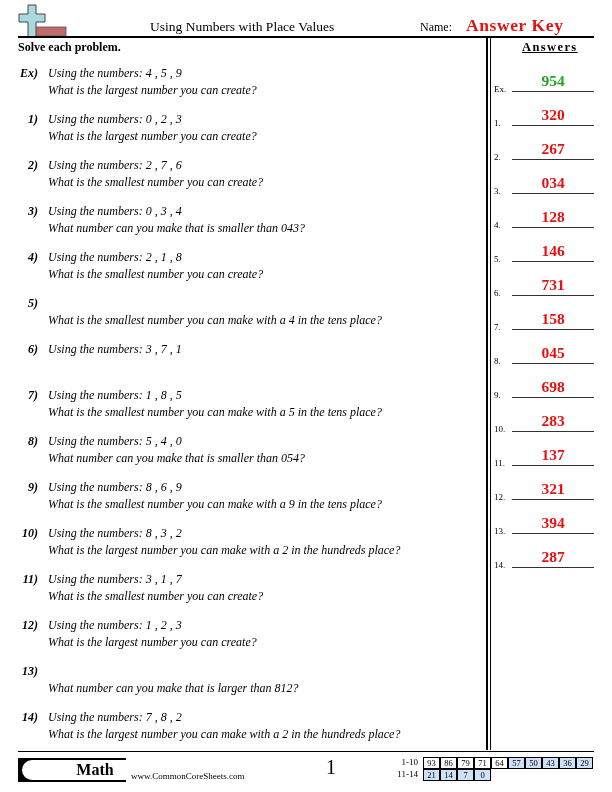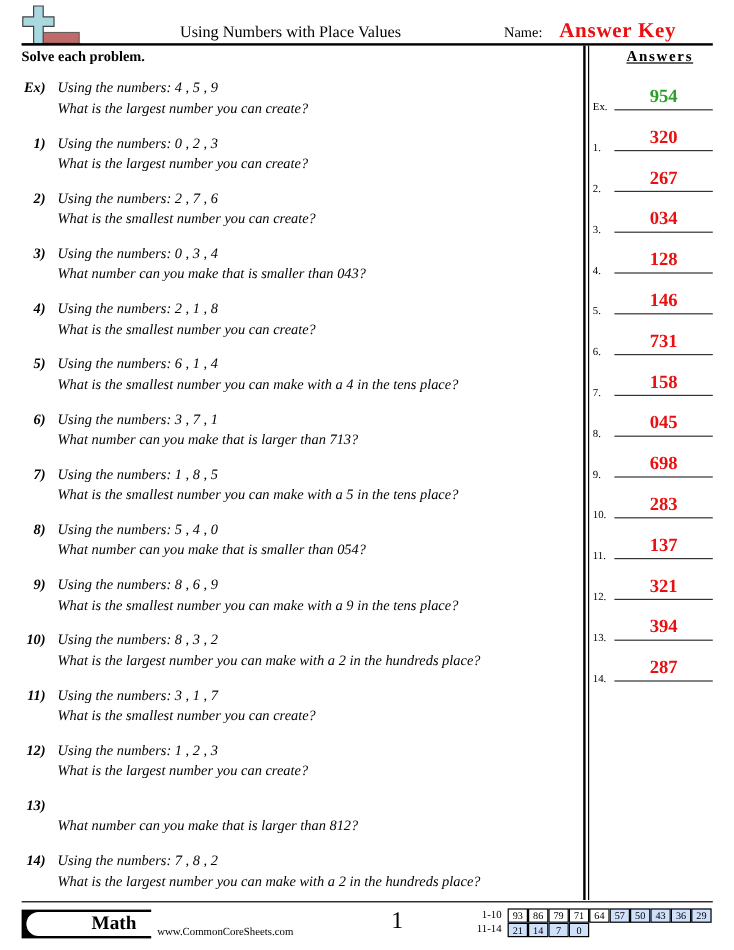--- a/index.html
+++ b/index.html
@@ -90,27 +90,25 @@
     <span class="p-line1">Using the numbers: 0 , 3 , 4</span>
     <span class="p-line2">What number can you make that is smaller than 043?</span>
   </div>
   <div class="problem" style="top:250px">
     <span class="p-num">4)</span>
     <span class="p-line1">Using the numbers: 2 , 1 , 8</span>
     <span class="p-line2">What is the smallest number you can create?</span>
   </div>
   <div class="problem" style="top:296px">
     <span class="p-num">5)</span>
-    <span class="p-line1">Using the numbers: 6 , 1 , 4</span>
     <span class="p-line2">What is the smallest number you can make with a 4 in the tens place?</span>
   </div>
   <div class="problem" style="top:342px">
     <span class="p-num">6)</span>
     <span class="p-line1">Using the numbers: 3 , 7 , 1</span>
-    <span class="p-line2">What number can you make that is larger than 713?</span>
   </div>
   <div class="problem" style="top:388px">
     <span class="p-num">7)</span>
     <span class="p-line1">Using the numbers: 1 , 8 , 5</span>
     <span class="p-line2">What is the smallest number you can make with a 5 in the tens place?</span>
   </div>
   <div class="problem" style="top:434px">
     <span class="p-num">8)</span>
     <span class="p-line1">Using the numbers: 5 , 4 , 0</span>
     <span class="p-line2">What number can you make that is smaller than 054?</span>

